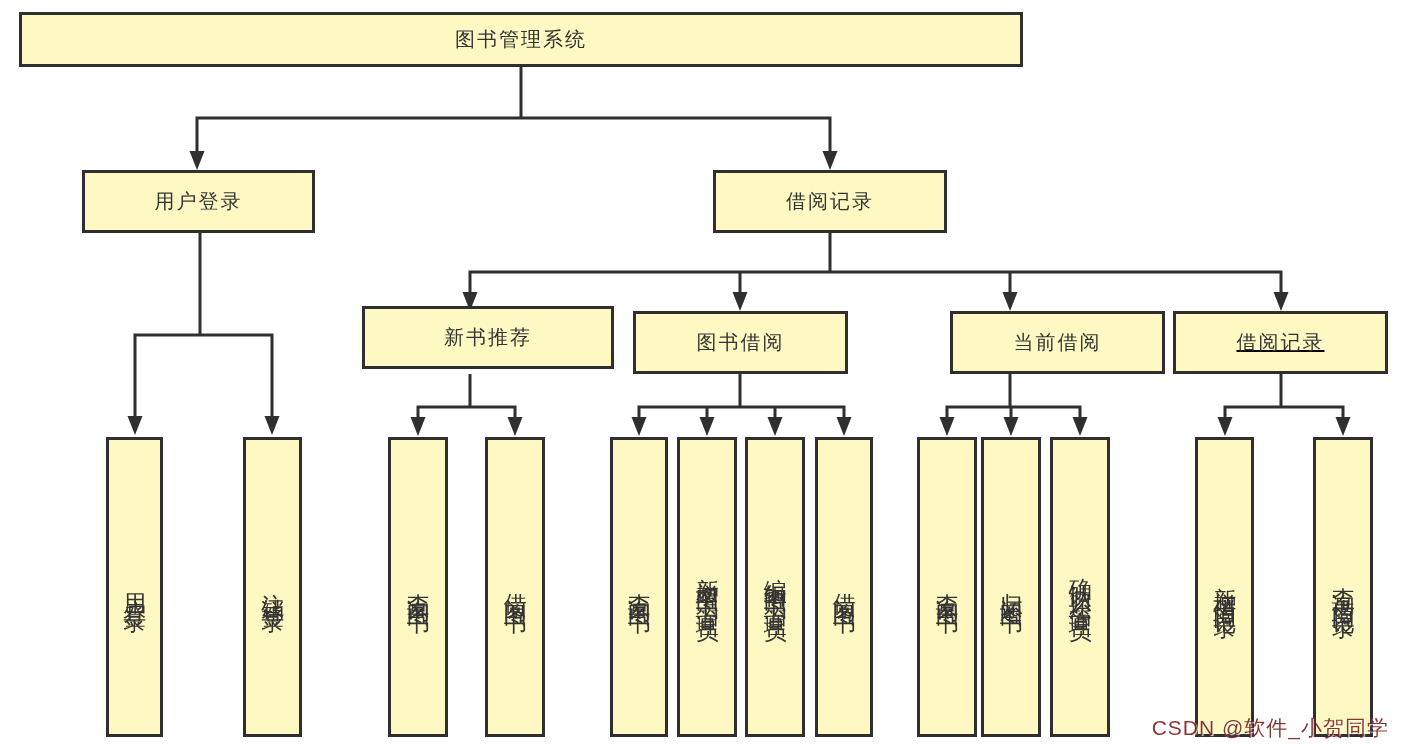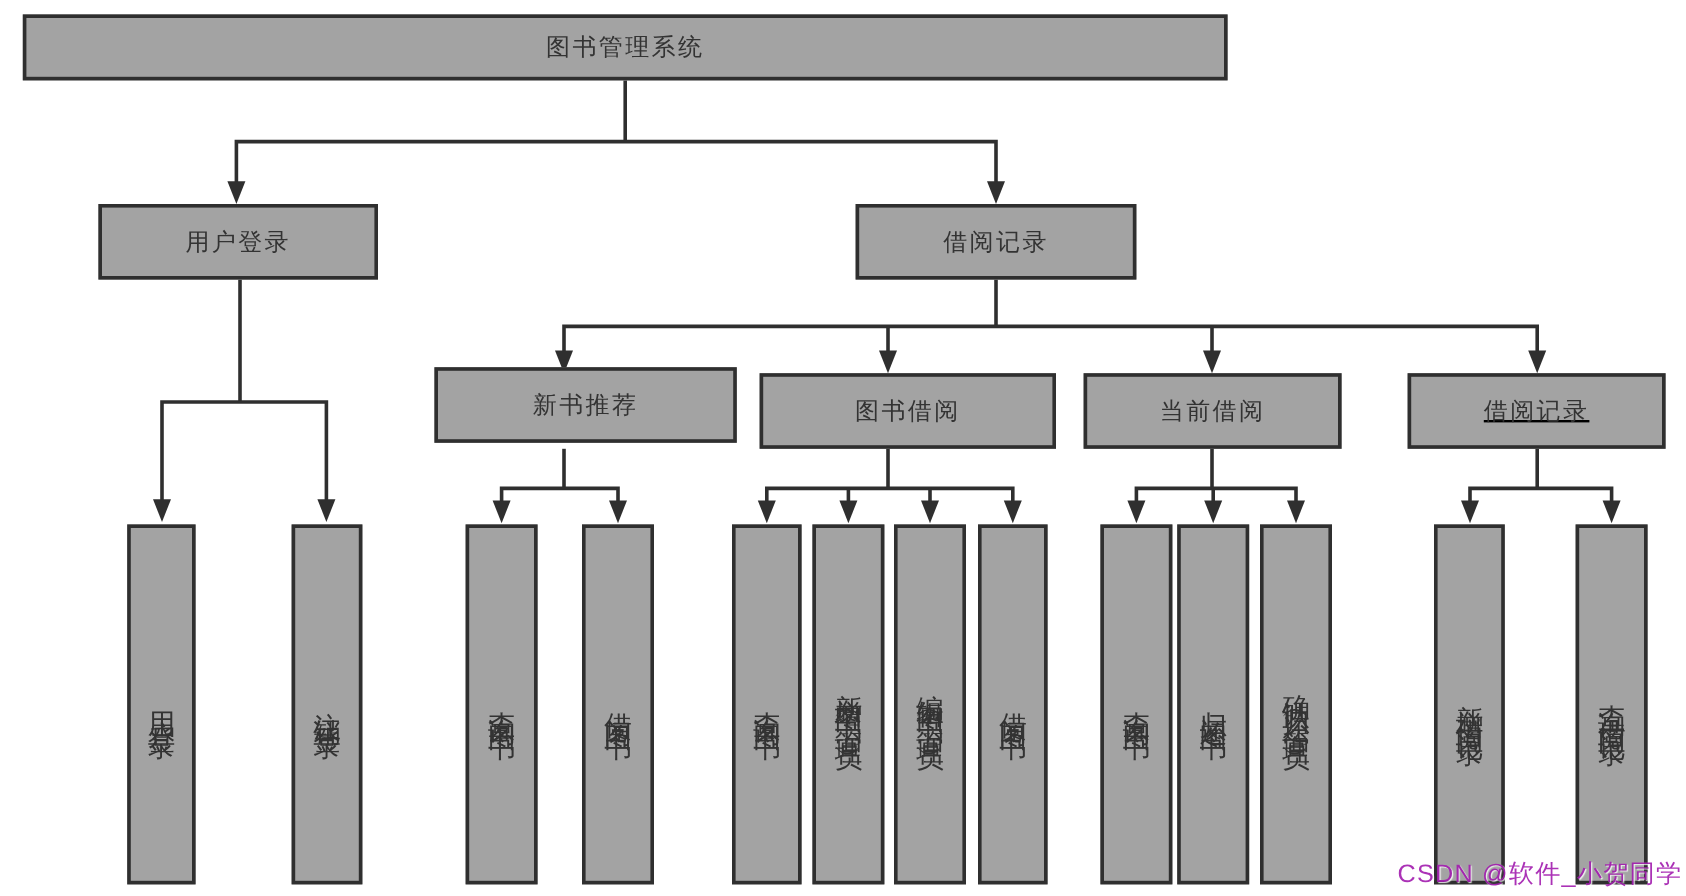--- a/index.html
+++ b/index.html
@@ -18,21 +18,21 @@
   .connectors {
     position: absolute;
     left: 0;
     top: 0;
     z-index: 1;
   }
   .node {
     position: absolute;
     box-sizing: border-box;
     border: 3px solid #2f2f2f;
-    background: #a3a3a3;
+    background: #fef9c3;
     display: flex;
     align-items: center;
     justify-content: center;
     z-index: 2;
   }
   .hlabel {
     font-size: 20px;
     letter-spacing: 2px;
     color: #333333;
     white-space: nowrap;
@@ -40,25 +40,25 @@
   .vlabel {
     writing-mode: vertical-rl;
     text-orientation: mixed;
     font-size: 23px;
     letter-spacing: 6px;
     color: #333333;
     line-height: 1.1;
   }
   .watermark {
     position: absolute;
-    right: 3px;
+    right: 16px;
     top: 714px;
     z-index: 5;
     font-size: 21px;
-    color: #a21caf;
+    color: #7f1d1d;
     opacity: 0.9;
     letter-spacing: 1px;
     text-shadow: 1px 1px 1px #ffffff;
     white-space: nowrap;
   }
 </style>
 </head>
 <body>
 
 <div class="canvas">
@@ -122,24 +122,24 @@
   <div class="node" style="left:82px; top:170px; width:233px; height:63px;">
     <span class="hlabel">用户登录</span>
   </div>
   <div class="node" style="left:713px; top:170px; width:234px; height:63px;">
     <span class="hlabel">借阅记录</span>
   </div>
 
   <div class="node" style="left:362px; top:306px; width:252px; height:63px;">
     <span class="hlabel">新书推荐</span>
   </div>
-  <div class="node" style="left:633px; top:311px; width:247px; height:63px;">
+  <div class="node" style="left:633px; top:311px; width:215px; height:63px;">
     <span class="hlabel">图书借阅</span>
   </div>
-  <div class="node" style="left:903px; top:311px; width:215px; height:63px;">
+  <div class="node" style="left:950px; top:311px; width:215px; height:63px;">
     <span class="hlabel">当前借阅</span>
   </div>
   <div class="node" style="left:1173px; top:311px; width:215px; height:63px;text-decoration:underline;">
     <span class="hlabel">借阅记录</span>
   </div>
 
   <div class="node" style="left:106px; top:437px; width:57px; height:300px;">
     <span class="vlabel">用户登录</span>
   </div>
   <div class="node" style="left:243px; top:437px; width:59px; height:300px;">

